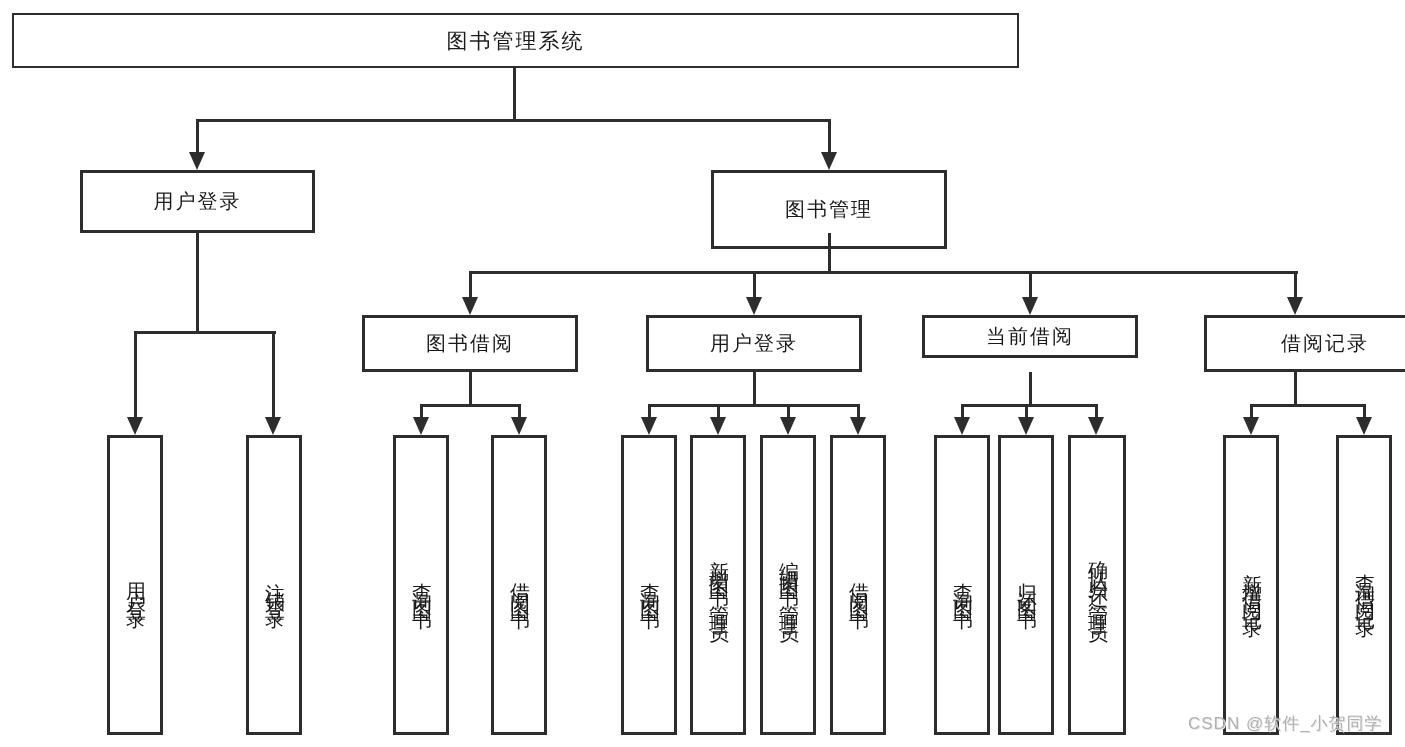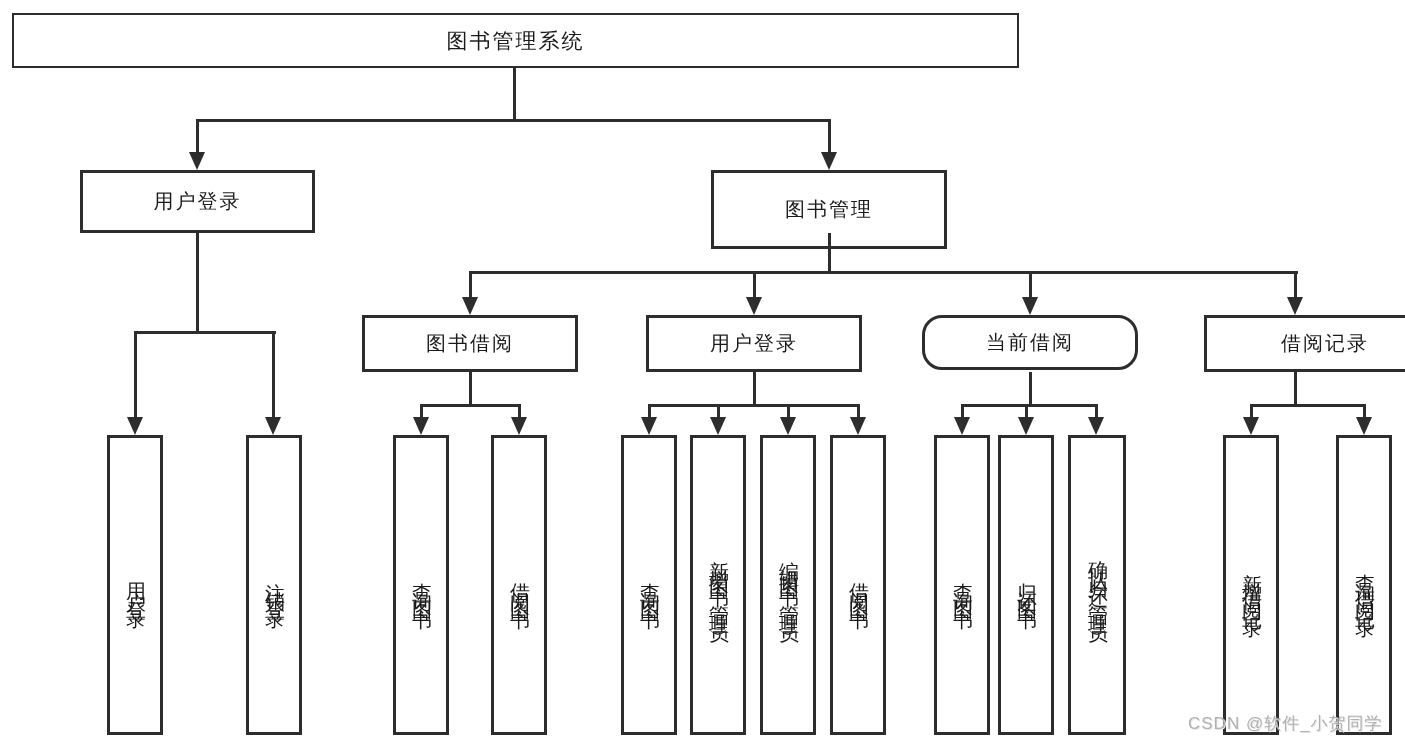--- a/index.html
+++ b/index.html
@@ -63,21 +63,21 @@
   </div>
 
   <div class="box" style="left:362px; top:315px; width:216px; height:57px;">
     <span class="lbl">图书借阅</span>
   </div>
 
   <div class="box" style="left:646px; top:315px; width:216px; height:57px;">
     <span class="lbl">用户登录</span>
   </div>
 
-  <div class="box" style="left:922px; top:315px; width:216px; height:55px;border-radius:20px;">
+  <div class="box" style="left:922px; top:315px; width:216px; height:43px;">
     <span class="lbl">当前借阅</span>
   </div>
 
   <div class="box" style="left:1204px; top:315px; width:242px; height:57px;">
     <span class="lbl">借阅记录</span>
   </div>
 
   <div class="box leaf" style="left:107px; top:435px; width:56px; height:300px;">
     <span class="lbl">用户登录</span>
   </div>

